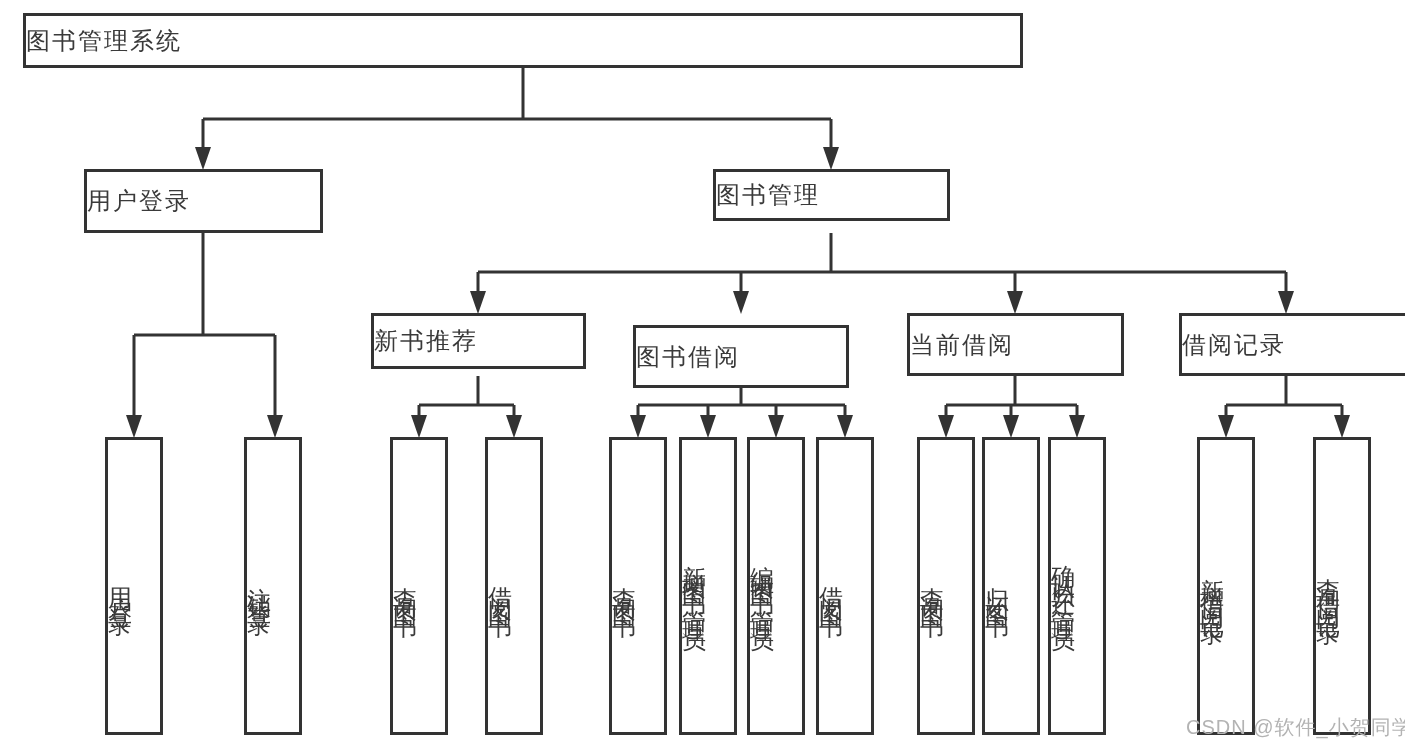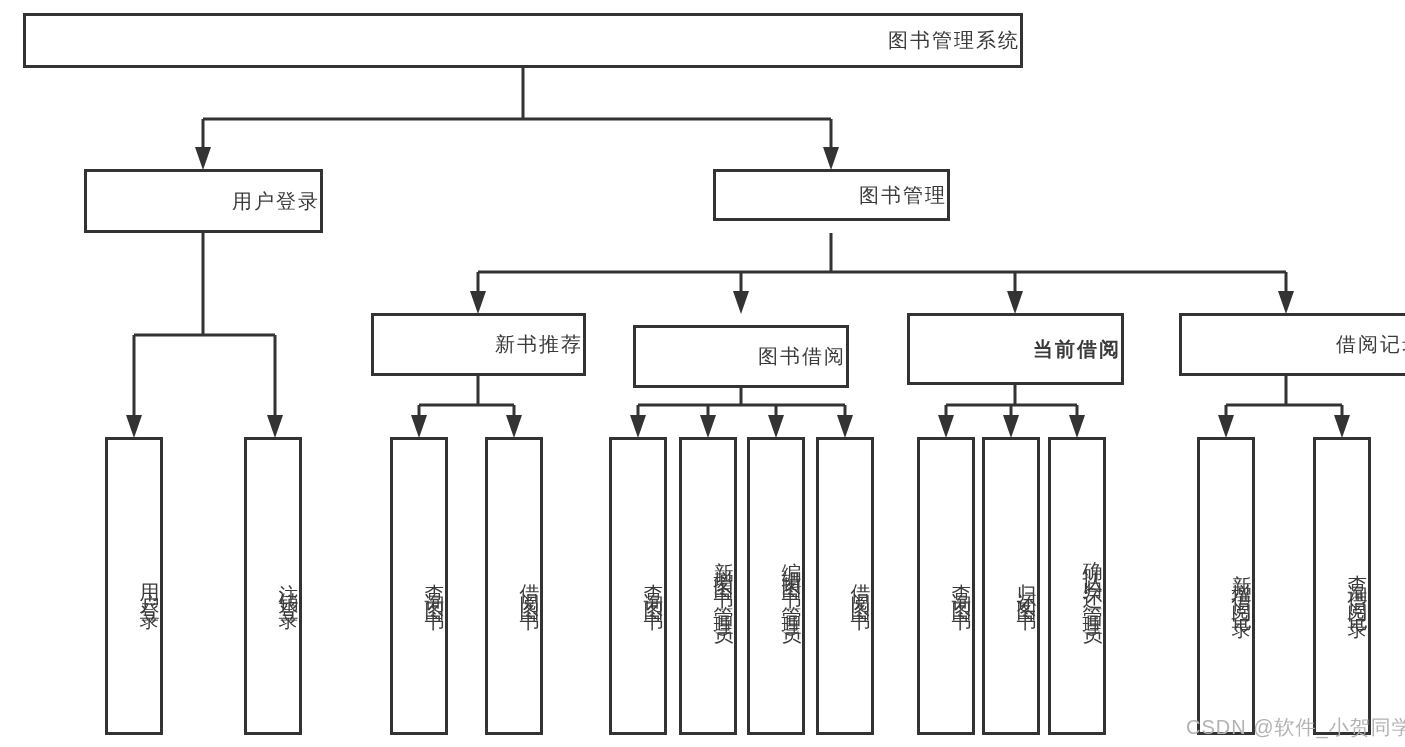--- a/index.html
+++ b/index.html
@@ -16,23 +16,23 @@
     background:var(--box_bg);
     font-family:"Liberation Sans","DejaVu Sans",sans-serif;
     overflow:hidden;
   }
   #connectors{position:absolute;left:0;top:0;z-index:0;}
   .box{
     position:absolute;
     box-sizing:border-box;
     border:3px solid var(--line);
     background:var(--box_bg);
-    display:flex;align-items:center;justify-content:flex-end;
+    display:flex;align-items:center;justify-content:flex-start;
     color:var(--text);
-    font-size:20px;
+    font-size:24px;
     letter-spacing:2px;
     z-index:1;
   }
   .vbox .vlabel{
     writing-mode:vertical-rl;
     text-orientation:mixed;
     letter-spacing:9px;
     line-height:1;
     white-space:nowrap;
   }
@@ -95,27 +95,27 @@
     <span>图书管理系统</span>
   </div>
 
   <div class="box" style="left:84px;top:169px;width:239px;height:64px;">
     <span>用户登录</span>
   </div>
   <div class="box" style="left:713px;top:169px;width:237px;height:52px;">
     <span>图书管理</span>
   </div>
 
-  <div class="box" style="left:371px;top:313px;width:215px;height:63px;">
+  <div class="box" style="left:371px;top:313px;width:215px;height:56px;">
     <span>新书推荐</span>
   </div>
   <div class="box" style="left:633px;top:313px;width:216px;height:63px;margin-top:12px;">
     <span>图书借阅</span>
   </div>
-  <div class="box" style="left:907px;top:313px;width:217px;height:72px;font-weight:bold;">
+  <div class="box" style="left:907px;top:313px;width:217px;height:63px;">
     <span>当前借阅</span>
   </div>
   <div class="box" style="left:1179px;top:313px;width:248px;height:63px;">
     <span>借阅记录</span>
   </div>
 
   <div class="box vbox" style="left:105px;top:437px;width:58px;height:298px;">
     <span class="vlabel">用户登录</span>
   </div>
   <div class="box vbox" style="left:244px;top:437px;width:58px;height:298px;">

